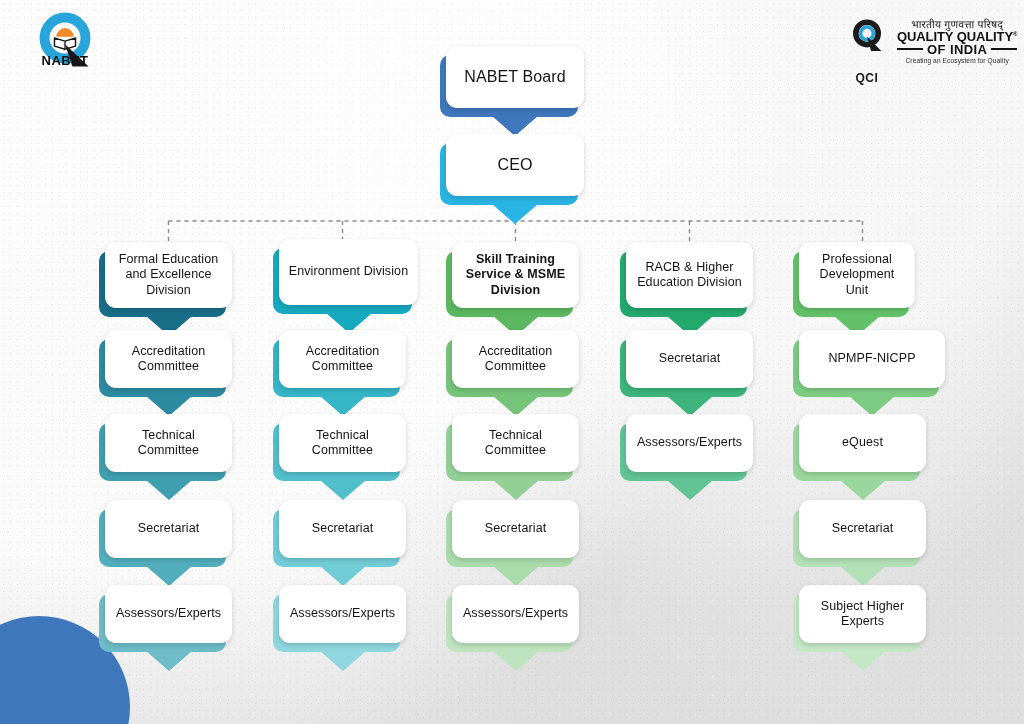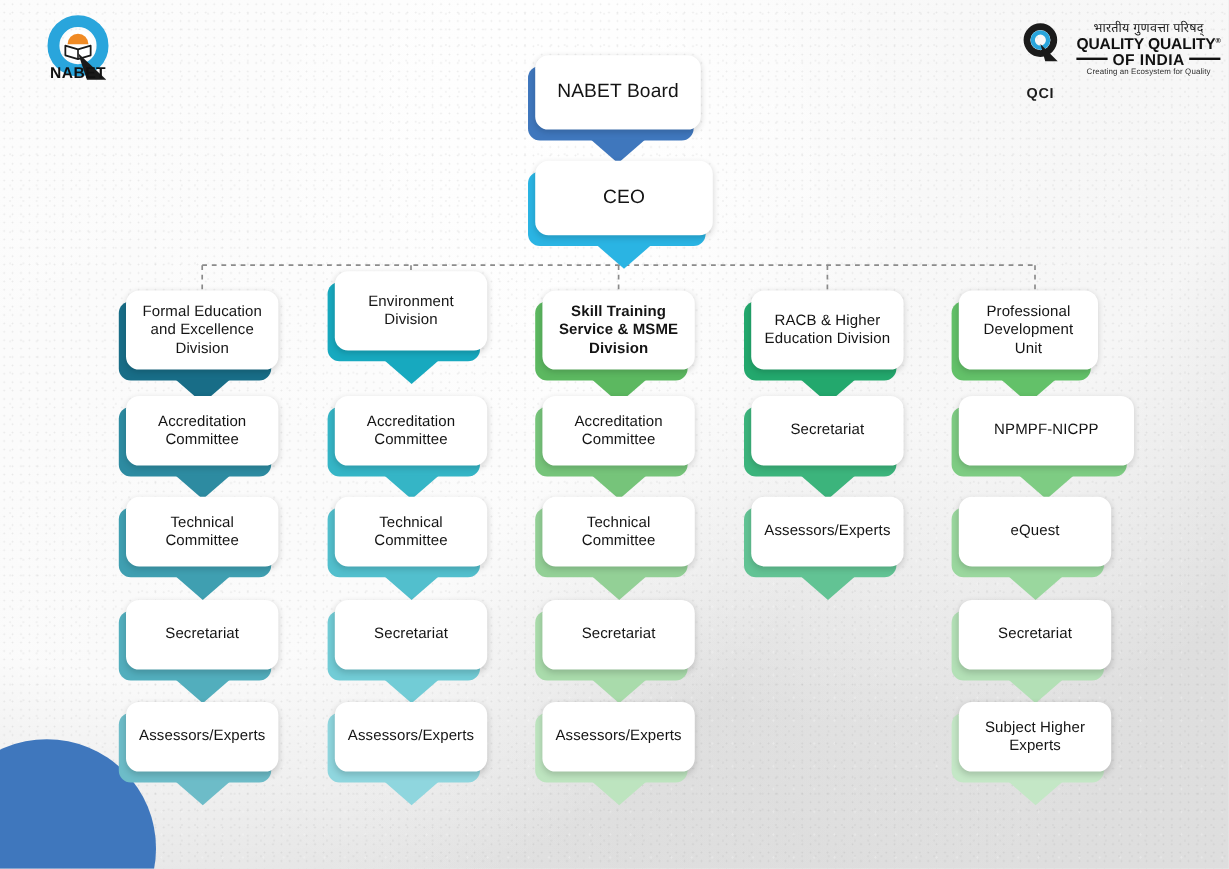--- a/index.html
+++ b/index.html
@@ -173,21 +173,21 @@
   </svg>
 
   <div id="nodes">
       <div class="node sz-head" style="left: 446px; top: 46px; width: 138px; height: 62px;">
         <div class="back" style="background: rgb(63, 119, 189);"></div>
         <div class="arrow" style="border-top: 20px solid rgb(63, 119, 189); top: 70px;"></div>
         <div class="card">
           <div class="label">NABET Board</div>
         </div>
       </div>
-      <div class="node sz-head" style="left: 446px; top: 134px; width: 138px; height: 62px; padding-left: 10px;">
+      <div class="node sz-head" style="left: 446px; top: 134px; width: 138px; height: 62px;">
         <div class="back" style="background: rgb(42, 180, 227);"></div>
         <div class="arrow" style="border-top: 20px solid rgb(42, 180, 227); top: 70px;"></div>
         <div class="card">
           <div class="label">CEO</div>
         </div>
       </div>
       <div class="node sz-div" style="left: 105px; top: 242px; width: 127px; height: 66px;">
         <div class="back" style="background: rgb(24, 109, 135);"></div>
         <div class="arrow" style="border-top: 20px solid rgb(24, 109, 135); top: 74px;"></div>
         <div class="card">
@@ -215,21 +215,21 @@
           <div class="label">Secretariat</div>
         </div>
       </div>
       <div class="node sz-sub" style="left: 105px; top: 585px; width: 127px; height: 58px;">
         <div class="back" style="background: rgb(109, 188, 200);"></div>
         <div class="arrow" style="border-top: 20px solid rgb(109, 188, 200); top: 66px;"></div>
         <div class="card">
           <div class="label">Assessors/Experts</div>
         </div>
       </div>
-      <div class="node sz-div" style="left: 279px; top: 226px; width: 127px; height: 66px;">
+      <div class="node sz-div" style="left: 279px; top: 239px; width: 127px; height: 66px; padding-left: 12px;">
         <div class="back" style="background: rgb(23, 169, 191);"></div>
         <div class="arrow" style="border-top: 20px solid rgb(23, 169, 191); top: 74px;"></div>
         <div class="card">
           <div class="label">Environment Division</div>
         </div>
       </div>
       <div class="node sz-sub" style="left: 279px; top: 330px; width: 127px; height: 58px;">
         <div class="back" style="background: rgb(53, 181, 198);"></div>
         <div class="arrow" style="border-top: 20px solid rgb(53, 181, 198); top: 66px;"></div>
         <div class="card">

